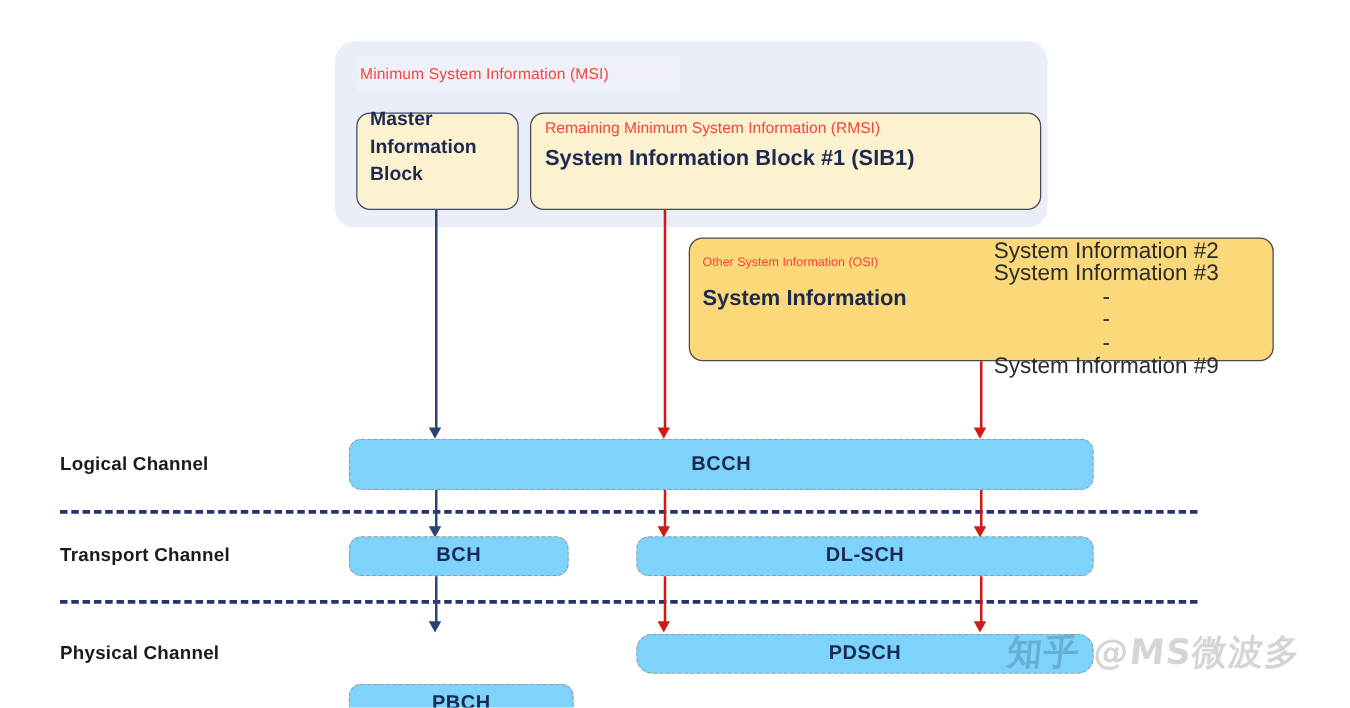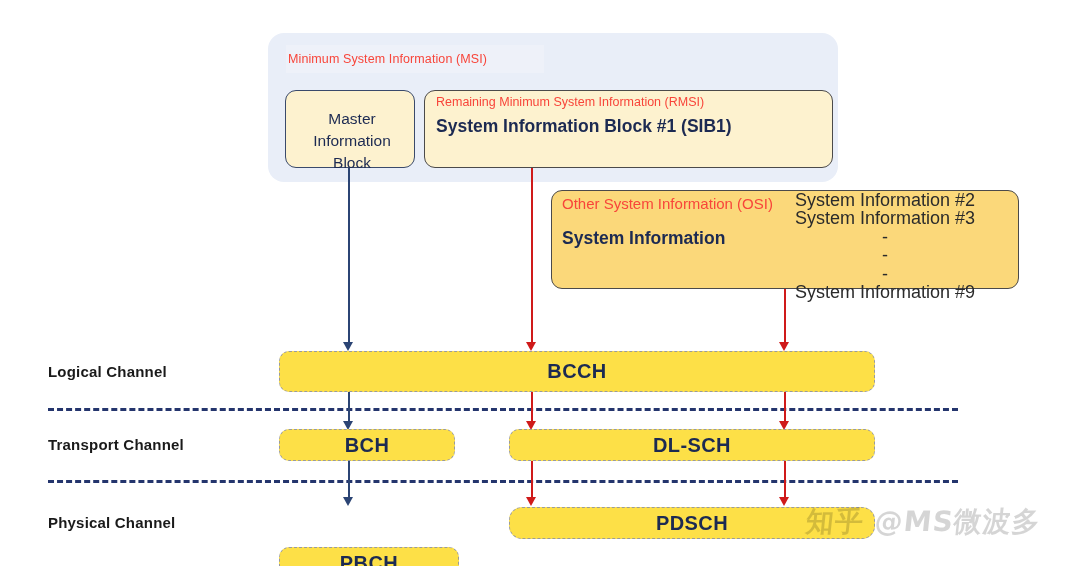--- a/index.html
+++ b/index.html
@@ -27,67 +27,67 @@
   }
 
   
   .cream-box{
     position:absolute;background:#fdf2cf;
     border:1.6px solid #3a4a6b;border-radius:11px;
     box-sizing:border-box;
   }
   .mib-box{left:285px;top:90px;width:130px;height:78px;}
   .mib-text{
-    position:absolute;left:296px;top:108px;width:112px;
-    color:#1c2a52;font-size:15.5px;font-weight:normal;line-height:22px;text-align:center;
+    position:absolute;left:296px;top:85px;width:112px;
+    color:#1c2a52;font-size:15.5px;font-weight:bold;line-height:22px;
   }
 
   .sib1-box{left:424px;top:90px;width:409px;height:78px;border-color:#4b4a4a;}
   .sib1-tag{
     position:absolute;left:436px;top:95px;
     color:#f8453a;font-size:12.5px;font-weight:400;white-space:nowrap;
   }
   .sib1-title{
     position:absolute;left:436px;top:116px;
     color:#1c2a52;font-size:17.5px;font-weight:bold;white-space:nowrap;
   }
 
   
   .osi-box{
     position:absolute;left:551px;top:190px;width:468px;height:99px;
     background:#fbd87a;border:1.6px solid #4b4a4a;border-radius:11px;
     box-sizing:border-box;
   }
   .osi-tag{
-    position:absolute;left:562px;top:195px;
-    color:#f8453a;font-size:15px;white-space:nowrap;
+    position:absolute;left:562px;top:205px;
+    color:#f8453a;font-size:10px;white-space:nowrap;
   }
   .osi-title{
     position:absolute;left:562px;top:228px;
     color:#1c2a52;font-size:17.5px;font-weight:bold;white-space:nowrap;
   }
   .osi-list{
     position:absolute;left:770px;top:191px;width:230px;
     text-align:center;color:#2b2b2b;font-size:18px;line-height:18.4px;
   }
   .osi-list div{white-space:nowrap;}
 
   
   .row-label{
     position:absolute;color:#1a1a1a;font-size:15px;font-weight:bold;
     white-space:nowrap;letter-spacing:0.2px;
   }
 
   
   .chan-box{
-    position:absolute;background:#fde047;
+    position:absolute;background:#7dd3fc;
     border:1.6px dashed #9b9b9b;border-radius:10px;
     box-sizing:border-box;
     display:flex;align-items:center;justify-content:center;
-    color:#1c2a52;font-size:20px;font-weight:bold;letter-spacing:0.4px;
+    color:#1c2a52;font-size:16px;font-weight:bold;letter-spacing:0.4px;
   }
 
   
   .sep{
     position:absolute;left:48px;width:910px;height:0;
     border-top:3px dashed #24356d;
   }
 
   
   .arrow-line{position:absolute;width:0;}

